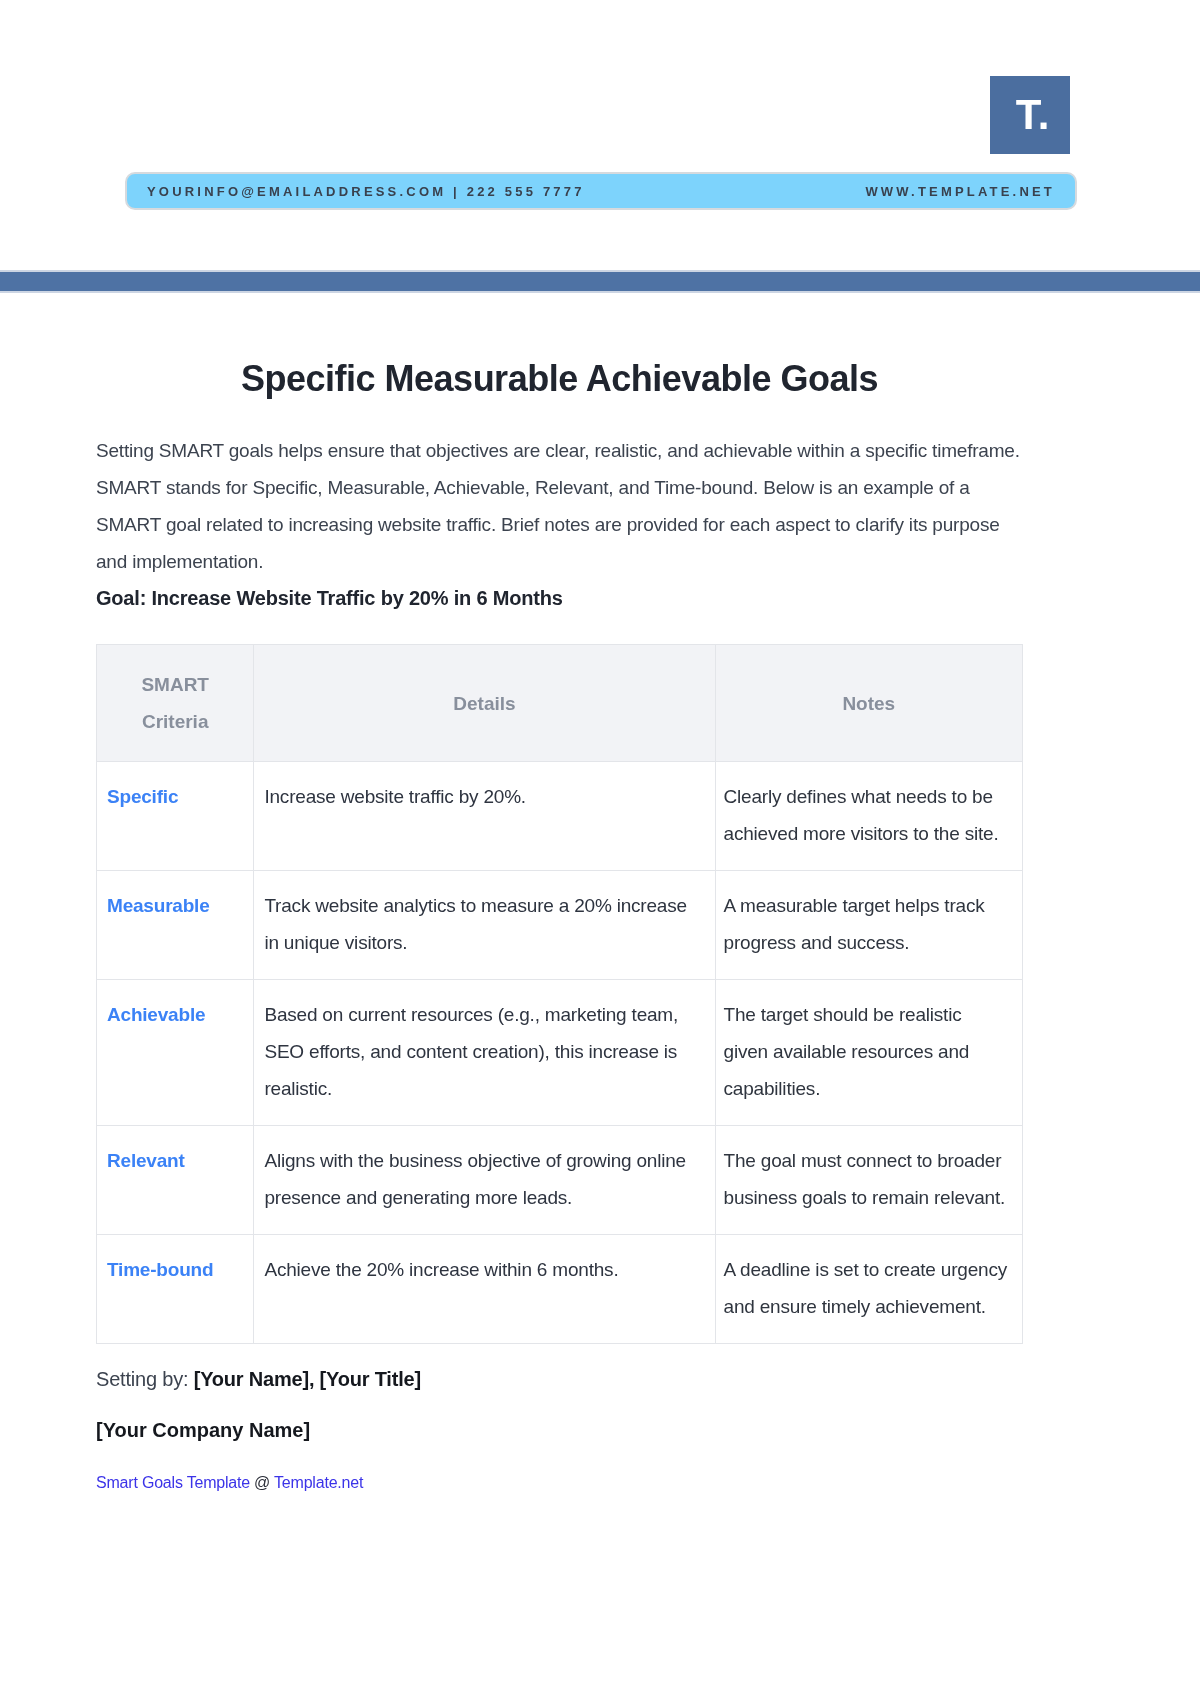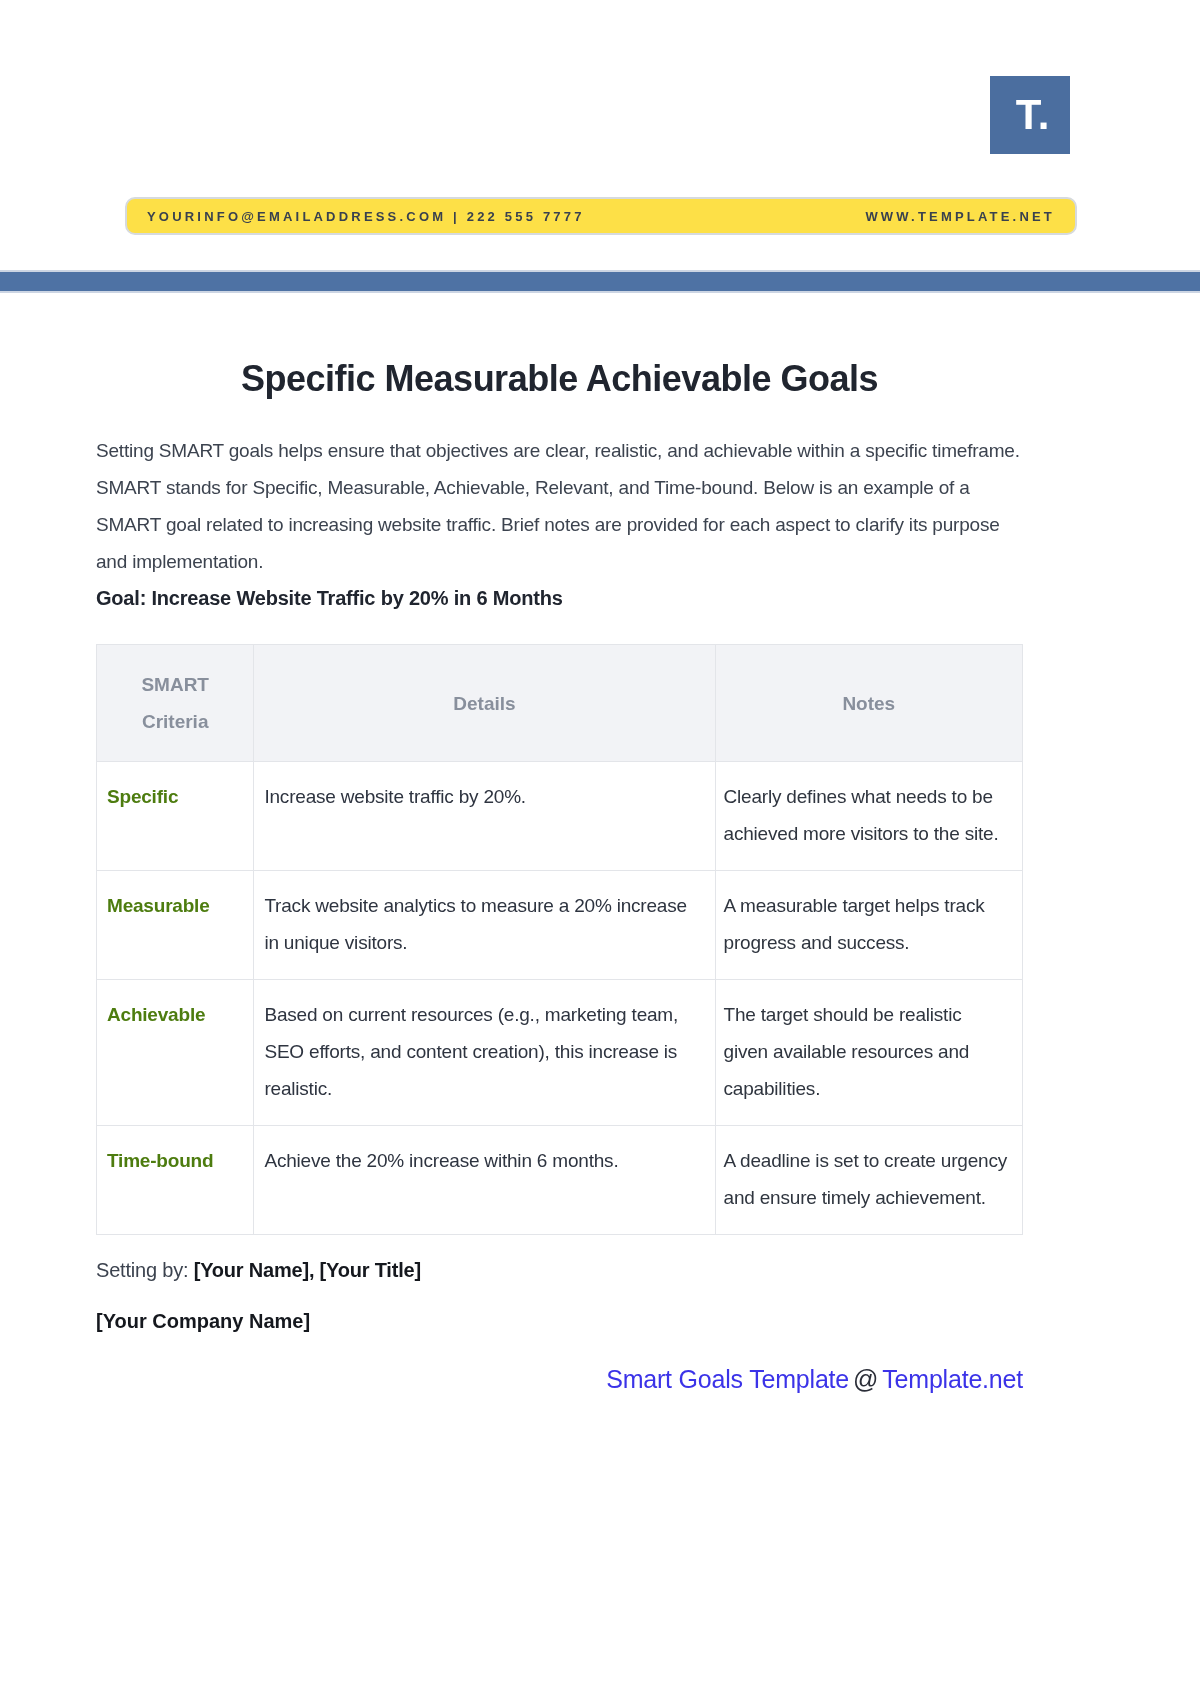--- a/index.html
+++ b/index.html
@@ -27,29 +27,28 @@
     font-weight:bold;
     letter-spacing:1px;
     padding-left:6px;
   }
   .contact-pill {
     position:absolute;
     left:125px; top:172px;
     width:952px; height:38px;
     border:2px solid #d6dade;
     border-radius:10px;
-    background:#fde047;
+    background:#7dd3fc;
     display:flex; align-items:center; justify-content:space-between;
     padding:0 20px;
     font-size:13px;
     font-weight:600;
     letter-spacing:3.2px;
     color:#39414e;
     white-space:nowrap;
-    margin-top:25px;
   }
   .top-bar {
     position:absolute;
     left:0; top:270px;
     width:1200px; height:23px;
     background:#4e72a4;
     border-top:2px solid #ccd5e3;
     border-bottom:2px solid #ccd5e3;
   }
   
@@ -101,21 +100,21 @@
     border:1.5px solid #e3e5e9;
     vertical-align:top;
     font-size:19px;
     line-height:37px;
     padding:16px 12px 18px 10px;
     color:#2e3440;
     letter-spacing:-0.2px;
   }
   .smart-table td.criteria {
     font-weight:bold;
-    color:#4d7c0f;
+    color:#3b82f6;
   }
   .smart-table td.notes {
     color:#2f353f;
     padding-left:8px;
   }
   
   .prepared {
     margin-top:24px;
     font-size:20px;
     color:#3c434f;
@@ -123,22 +122,22 @@
   }
   .prepared b { color:#15181e; }
   .company {
     margin-top:28px;
     font-size:20px;
     font-weight:bold;
     color:#15181e;
   }
   .attribution {
     margin-top:32px;
-    text-align:right;
-    font-size:25px;
+    text-align:left;
+    font-size:16px;
     letter-spacing:-0.2px;
   }
   .attribution a {
     color:#3b33e8;
     text-decoration:none;
     cursor:pointer;
   }
   .attribution .at-sign {
     color:#2b2e38;
     padding:0 4px;
@@ -191,20 +190,25 @@
           <td class="criteria">Measurable</td>
           <td>Track website analytics to measure a 20% increase in unique visitors.</td>
           <td class="notes">A measurable target helps track progress and success.</td>
         </tr>
         <tr>
           <td class="criteria">Achievable</td>
           <td>Based on current resources (e.g., marketing team, SEO efforts, and content creation), this increase is realistic.</td>
           <td class="notes">The target should be realistic given available resources and capabilities.</td>
         </tr>
         <tr>
+          <td class="criteria">Relevant</td>
+          <td>Aligns with the business objective of growing online presence and generating more leads.</td>
+          <td class="notes">The goal must connect to broader business goals to remain relevant.</td>
+        </tr>
+        <tr>
           <td class="criteria">Time-bound</td>
           <td>Achieve the 20% increase within 6 months.</td>
           <td class="notes">A deadline is set to create urgency and ensure timely achievement.</td>
         </tr>
       </tbody>
     </table>
 
     <p class="prepared"><span>Setting by:</span>&nbsp;<b>[Your Name], [Your Title]</b></p>
 
     <p class="company">[Your Company Name]</p>

